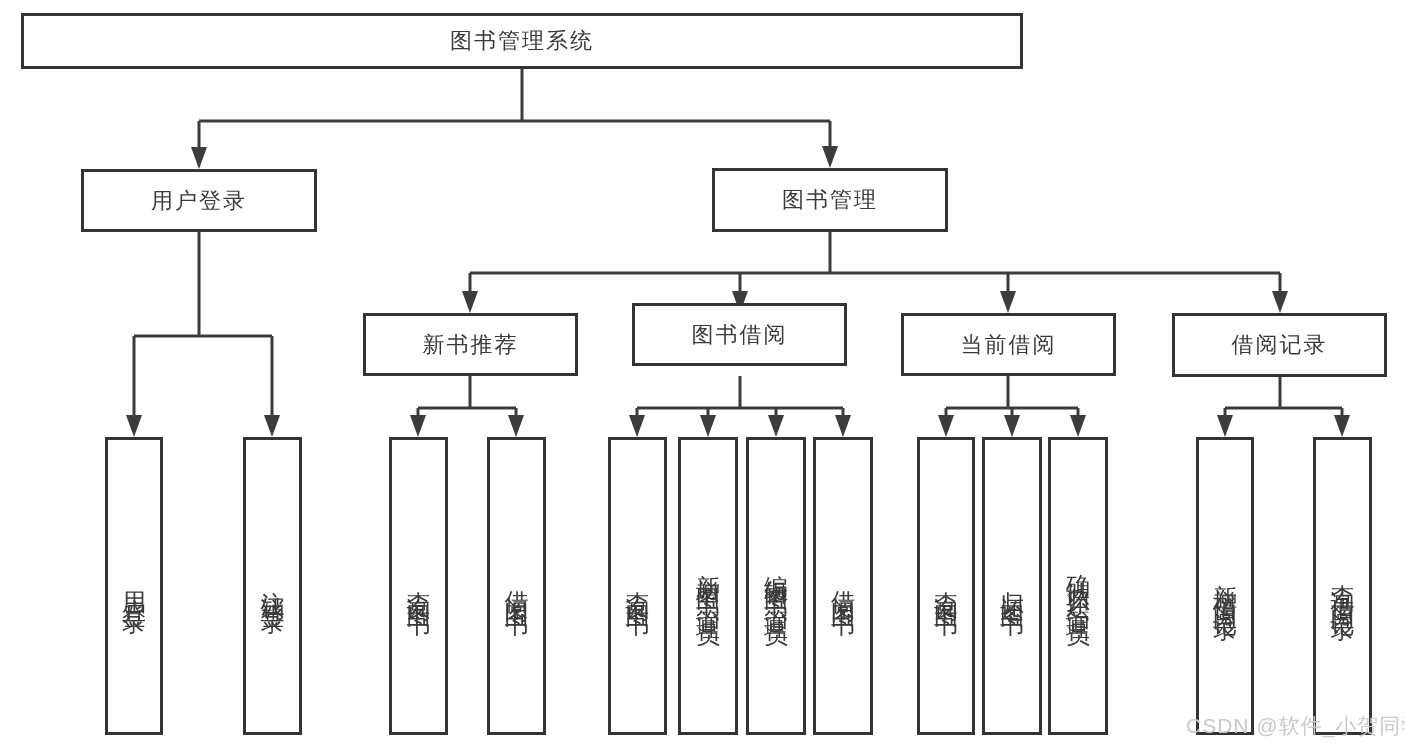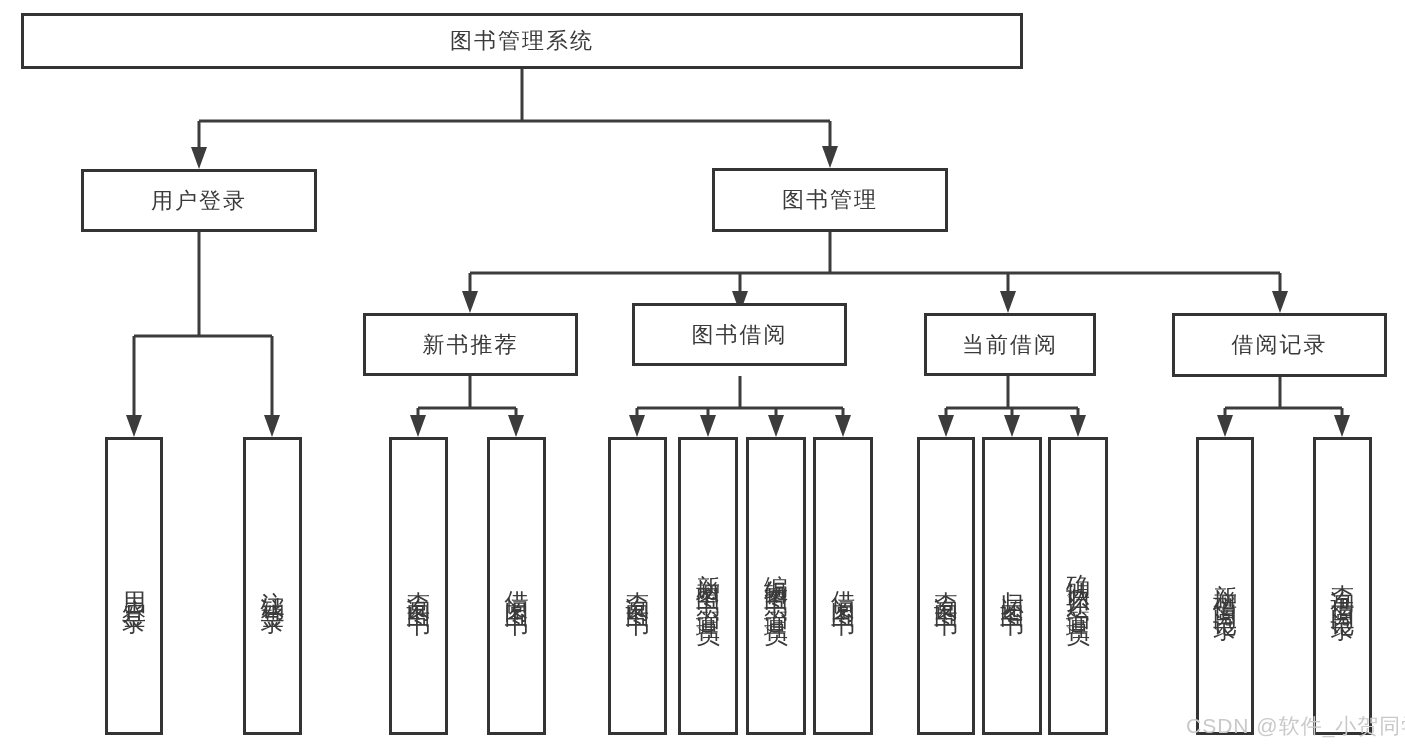--- a/index.html
+++ b/index.html
@@ -81,21 +81,21 @@
     </g>
   </svg>
 
   <div class="node hbox" style="left:21px;top:13px;width:1002px;height:56px;">图书管理系统</div>
 
   <div class="node hbox" style="left:81px;top:169px;width:236px;height:63px;">用户登录</div>
   <div class="node hbox" style="left:363px;top:313px;width:215px;height:63px;">新书推荐</div>
 
   <div class="node hbox" style="left:712px;top:168px;width:236px;height:64px;">图书管理</div>
   <div class="node hbox" style="left:632px;top:303px;width:215px;height:63px;">图书借阅</div>
-  <div class="node hbox" style="left:924px;top:313px;width:172px;height:63px;">当前借阅</div>
+  <div class="node hbox" style="left:901px;top:313px;width:215px;height:63px;">当前借阅</div>
   <div class="node hbox" style="left:1172px;top:313px;width:215px;height:64px;">借阅记录</div>
 
   <div class="node vbox" style="left:105px;top:437px;width:58px;height:298px;">用户登录</div>
   <div class="node vbox" style="left:243px;top:437px;width:59px;height:298px;">注销登录</div>
 
   <div class="node vbox" style="left:389px;top:437px;width:59px;height:298px;">查询图书</div>
   <div class="node vbox" style="left:487px;top:437px;width:59px;height:298px;">借阅图书</div>
 
   <div class="node vbox" style="left:608px;top:437px;width:59px;height:298px;">查询图书</div>
   <div class="node vbox" style="left:678px;top:437px;width:60px;height:298px;">新增图书（管理员）</div>

